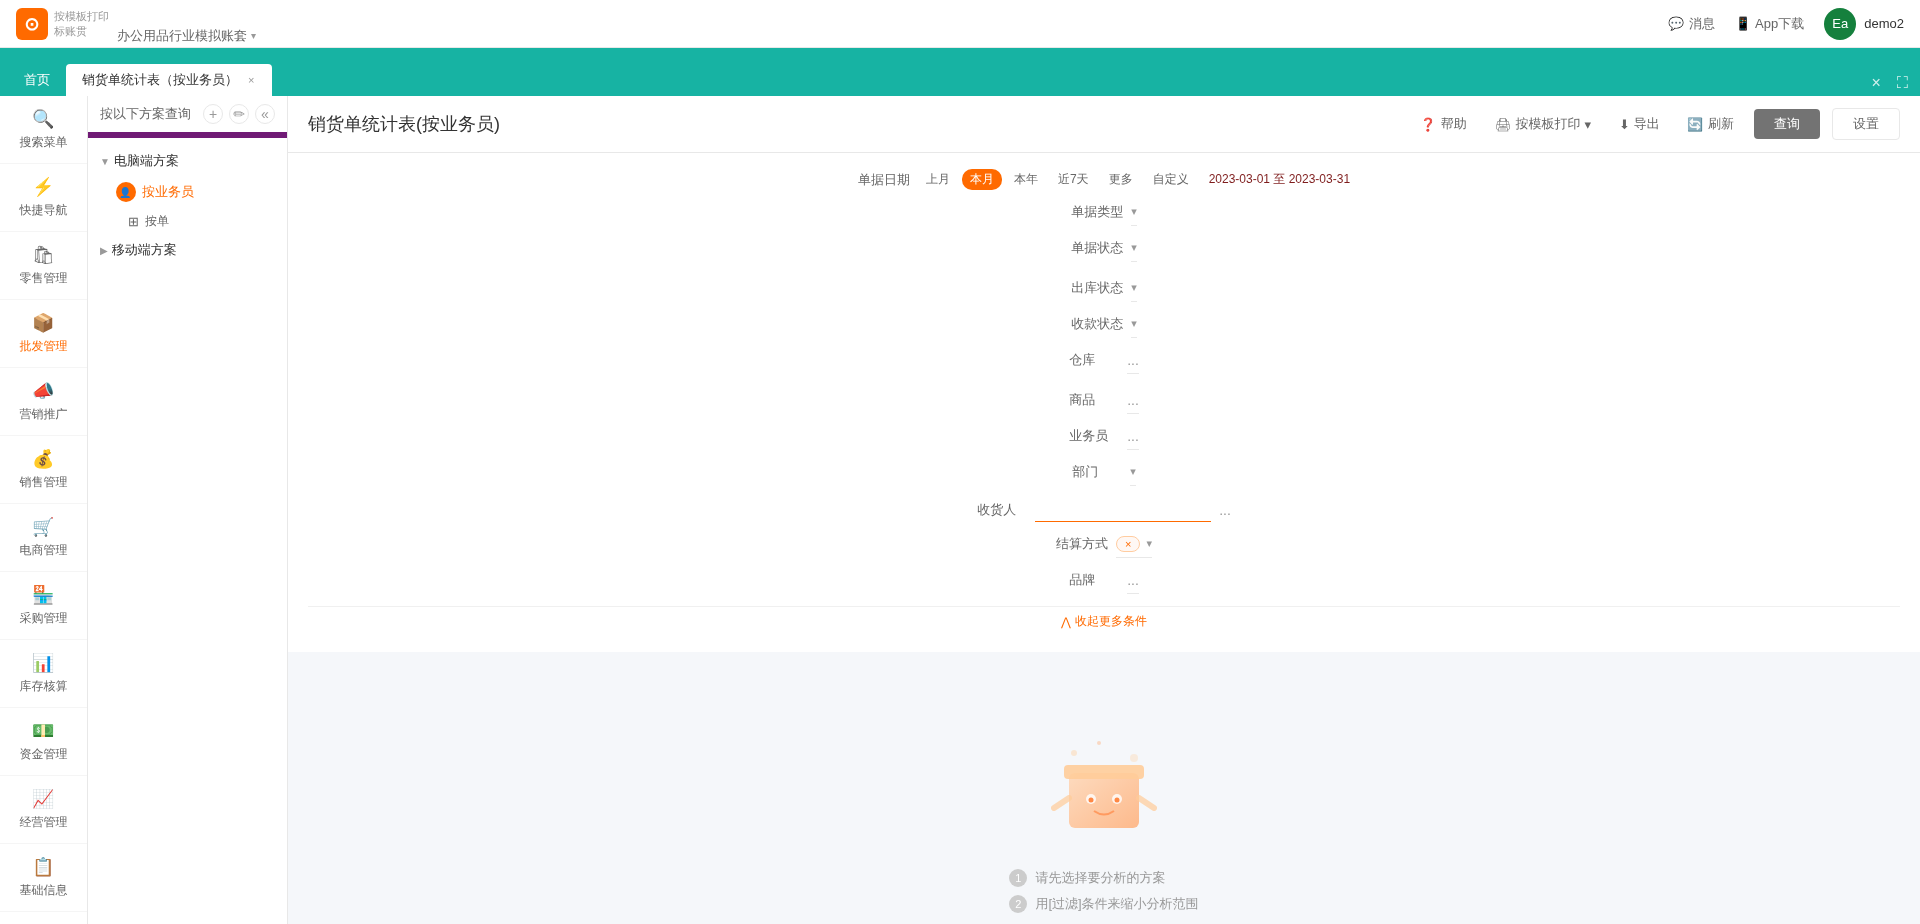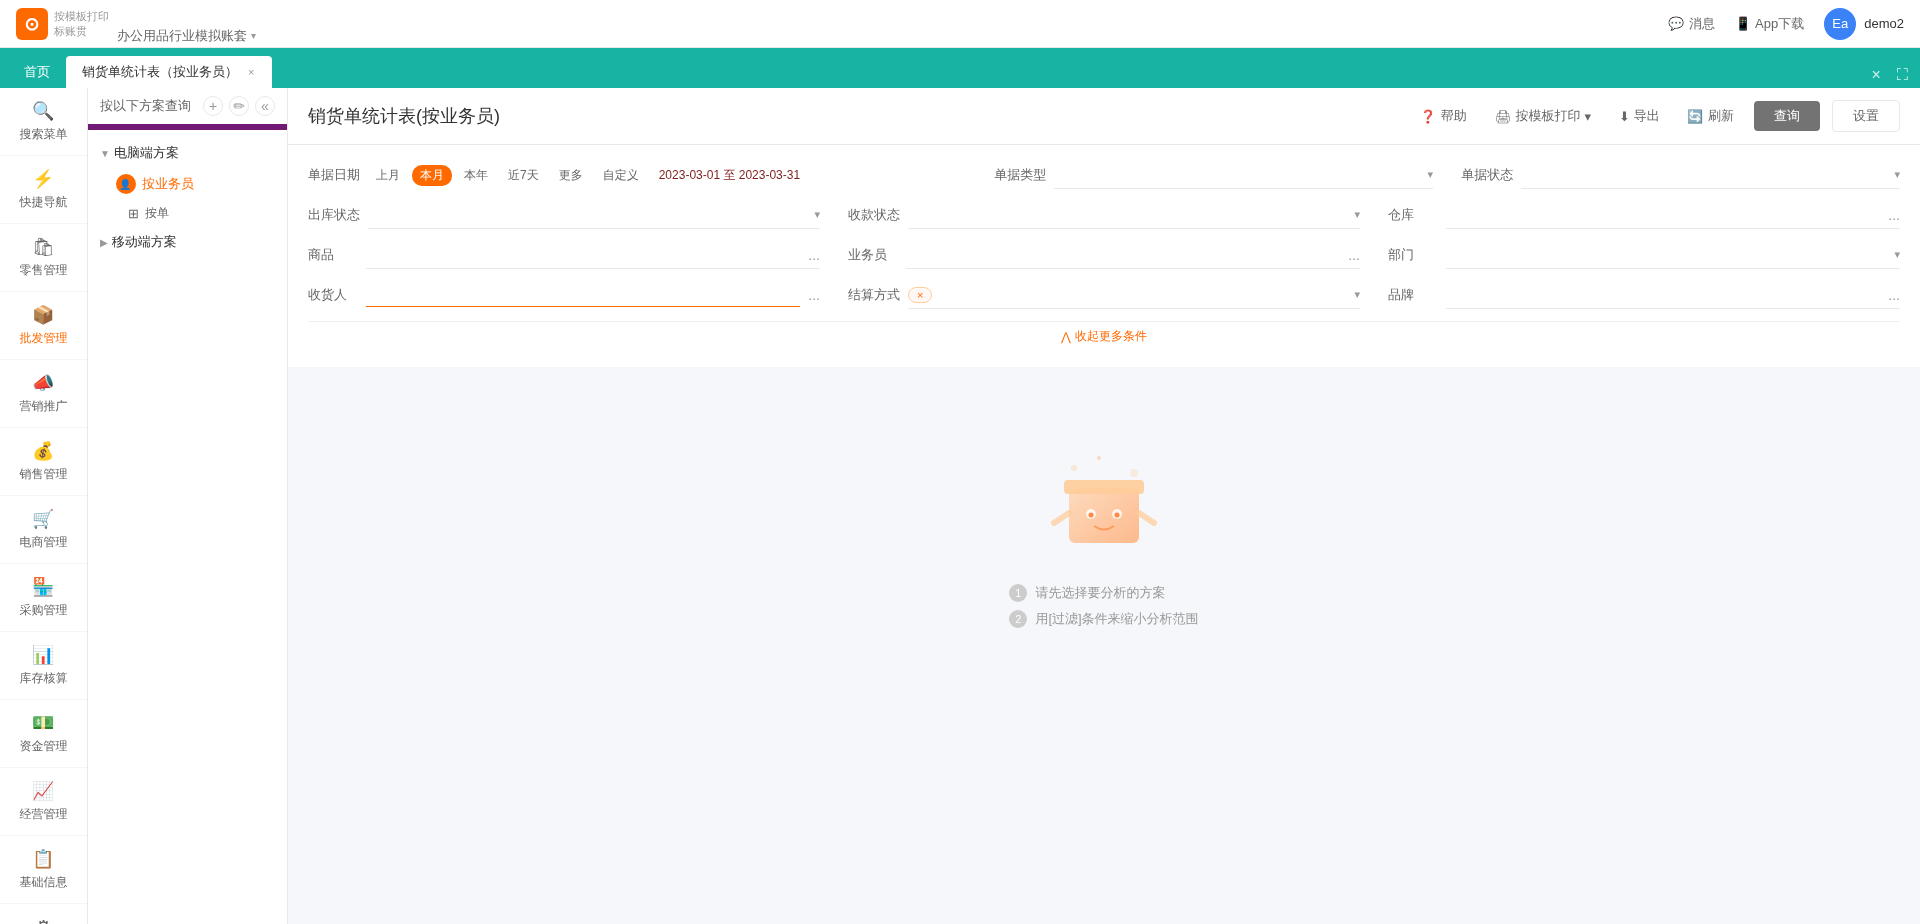--- a/index.html
+++ b/index.html
@@ -18,26 +18,26 @@
     }
     .top-header-left { display: flex; align-items: center; gap: 8px; }
     .logo-area { display: flex; align-items: center; gap: 6px; }
     .logo-icon { width: 32px; height: 32px; background: #ff6a00; border-radius: 6px; display: flex; align-items: center; justify-content: center; color: #fff; font-size: 18px; font-weight: bold; }
     .logo-text { font-size: 12px; color: #666; line-height: 1.3; }
     .logo-text span { display: block; font-size: 11px; color: #999; }
     .app-selector { display: flex; align-items: center; gap: 4px; color: #666; font-size: 13px; cursor: pointer; margin-top: 24px; }
     .app-selector .chevron { font-size: 10px; color: #999; }
     .top-header-right { display: flex; align-items: center; gap: 20px; }
     .header-action { display: flex; align-items: center; gap: 4px; color: #666; font-size: 13px; cursor: pointer; }
-    .user-avatar { width: 32px; height: 32px; border-radius: 50%; background: #3b82f6; display: flex; align-items: center; justify-content: center; color: #fff; font-size: 13px; overflow: hidden; }
+    .user-avatar { width: 32px; height: 32px; border-radius: 50%; background: #15803d; display: flex; align-items: center; justify-content: center; color: #fff; font-size: 13px; overflow: hidden; }
     .user-name { color: #333; font-size: 13px; cursor: pointer; }
 
     
     .tab-bar {
-      height: 40px;
+      height: 48px;
       background: #17b3a3;
       display: flex;
       align-items: flex-end;
       padding: 0 0 0 8px;
       flex-shrink: 0;
     }
     .tab-item {
       height: 32px;
       padding: 0 16px;
       border-radius: 4px 4px 0 0;
@@ -169,22 +169,24 @@
     }
 
     
     .filter-area {
       background: #fff;
       padding: 16px 20px;
       margin-bottom: 1px;
     }
     .filter-row {
       display: flex;
-      gap: 28px;
+      align-items: center;
+      gap: 8px;
       margin-bottom: 12px;
+      flex-direction: column;
     }
     .filter-row:last-child { margin-bottom: 0; }
     .filter-item {
       display: flex;
       align-items: center;
       gap: 8px;
       flex: 1;
     }
     .filter-label {
       font-size: 13px;

